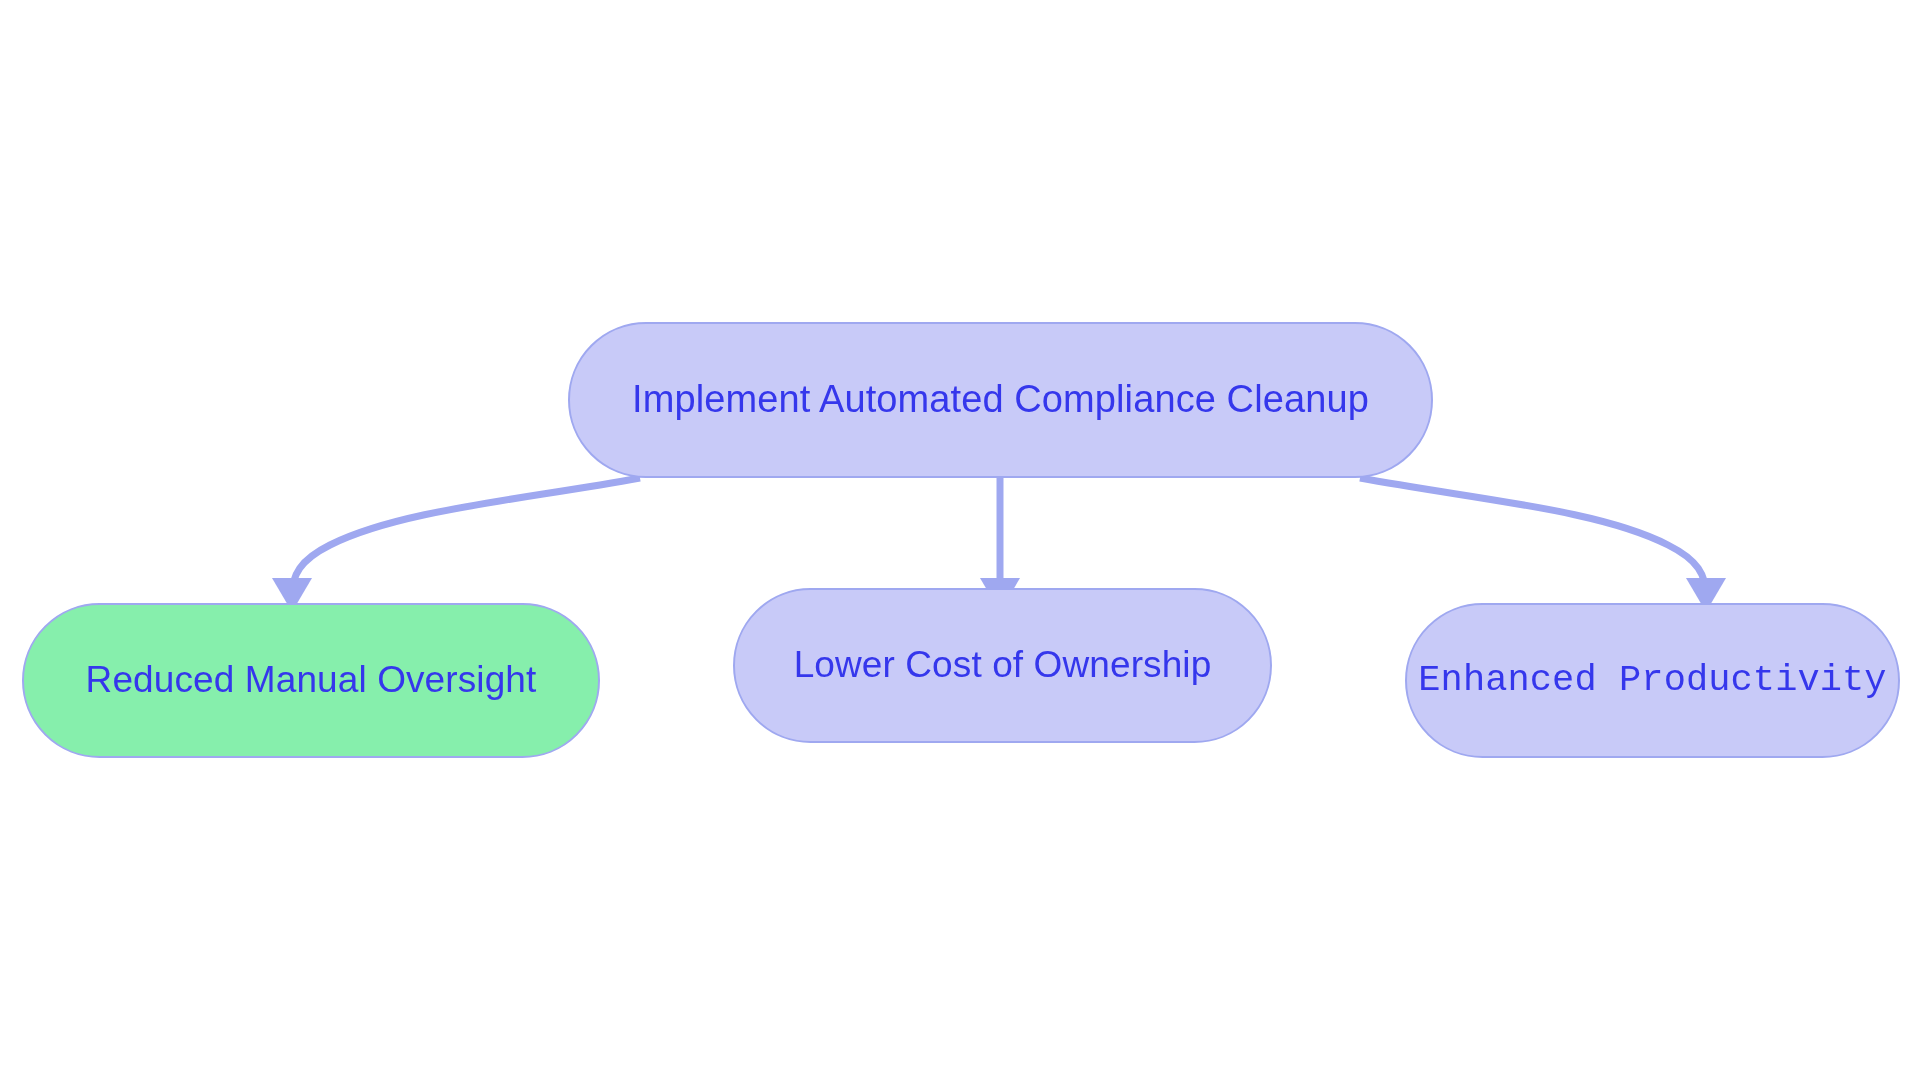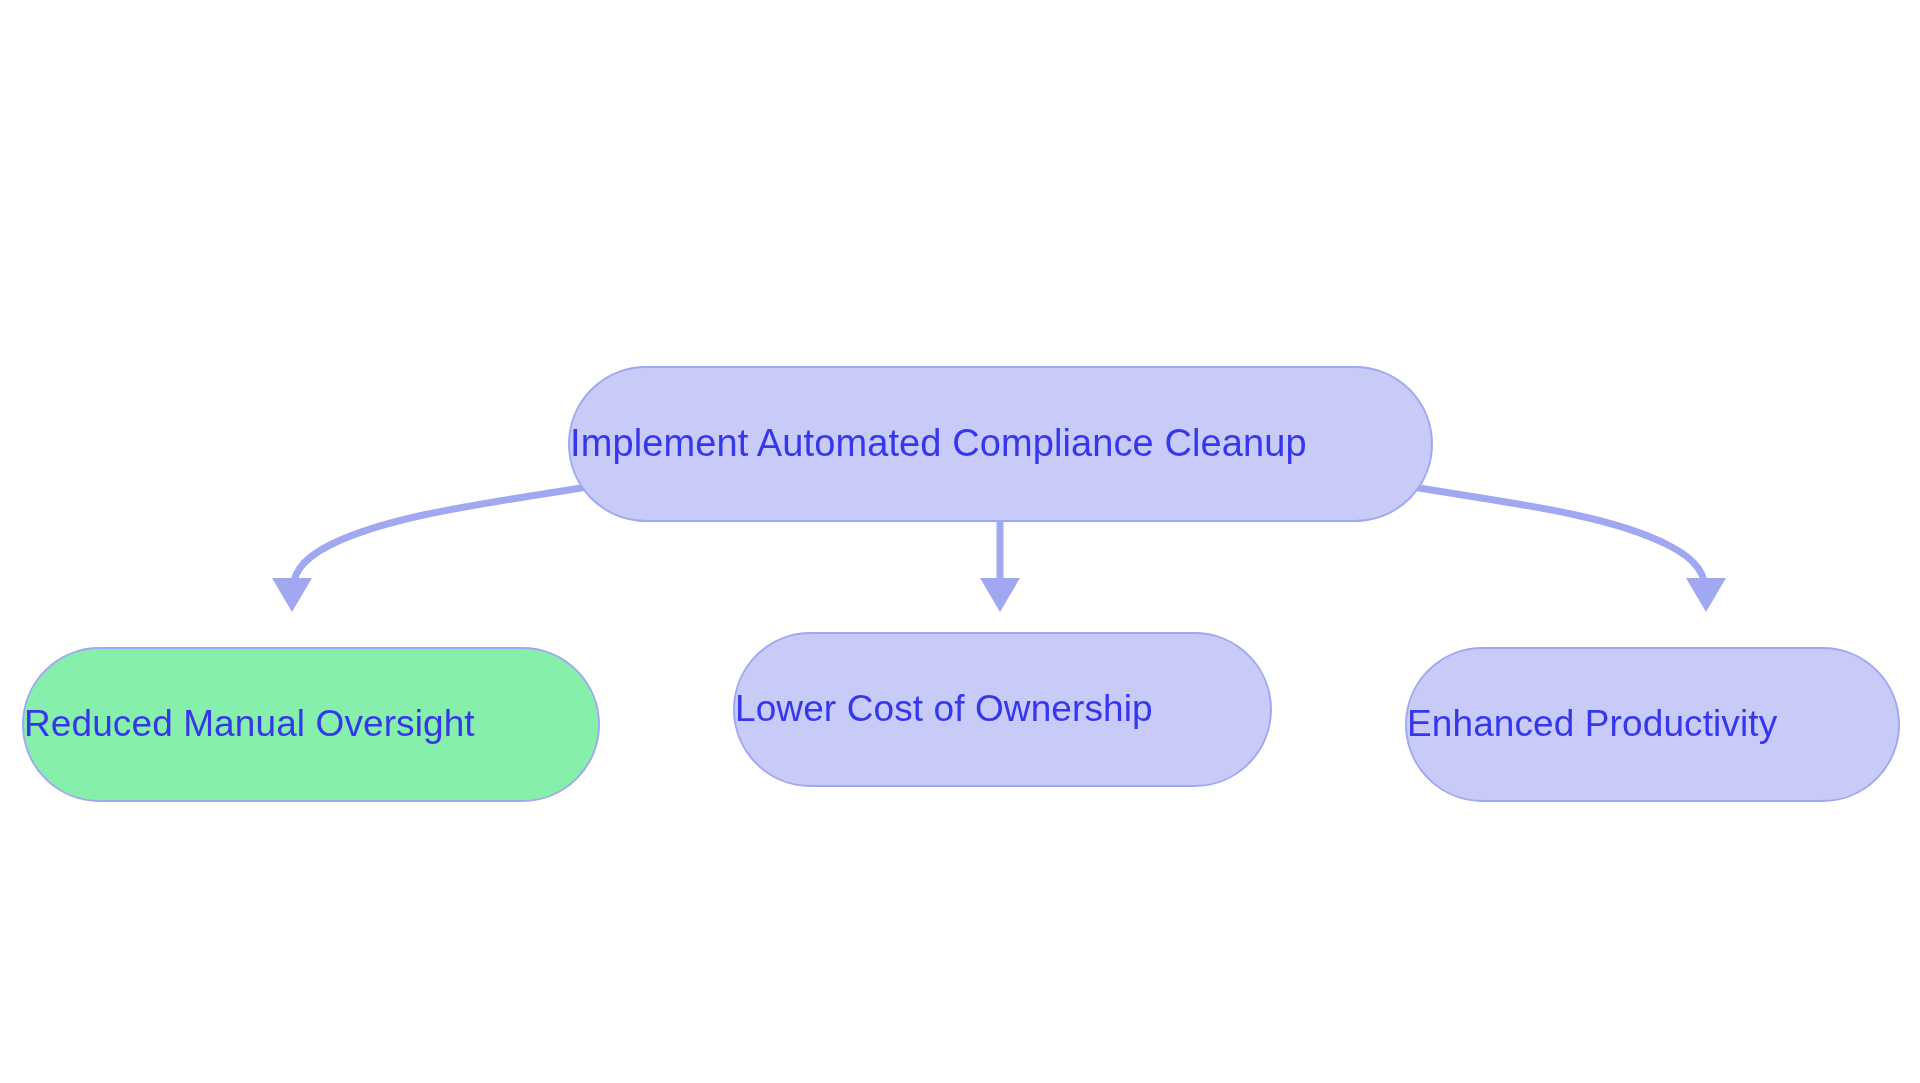--- a/index.html
+++ b/index.html
@@ -26,29 +26,29 @@
     top: 0;
     width: 1920px;
     height: 1083px;
     pointer-events: none;
   }
   .node {
     position: absolute;
     box-sizing: border-box;
     display: flex;
     align-items: center;
+    justify-content: center;
     background: #c8caf8;
     border: 2.5px solid #9fa8f0;
     border-radius: 999px;
     color: #3537ec;
     text-align: center;
     line-height: 1.15;
     white-space: nowrap;
     letter-spacing: 0.1px;
-    margin-top: 44px;
   }
   .node-label {
     display: block;
     color: #3537ec;
     font-weight: 400;
   }
   #node-root {
     left: 568px;
     top: 322px;
     width: 865px;
@@ -68,20 +68,21 @@
     width: 539px;
     height: 155px;
     font-size: 37px;
   }
   #node-child-2 {
     left: 1405px;
     top: 603px;
     width: 495px;
     height: 155px;
     font-size: 37px;
+    font-family: Liberation Mono, monospace;
   }
 </style>
 </head>
 <body>
 
 <div id="canvas" style="background: rgb(255, 255, 255);">
 
   <svg id="edge-layer" viewBox="0 0 1920 1083" width="1920" height="1083" xmlns="http://www.w3.org/2000/svg">
 
     <g>

